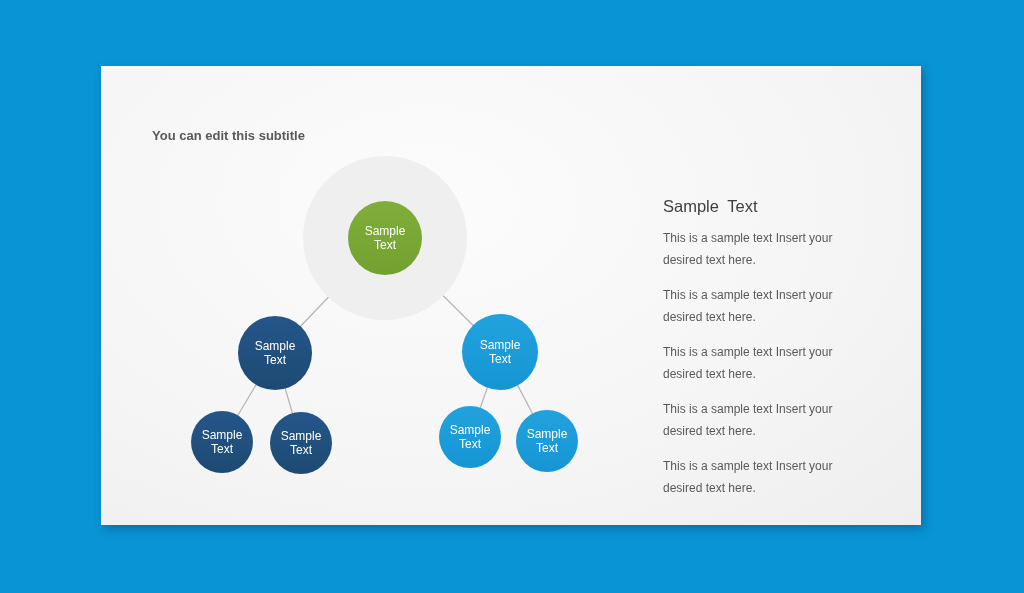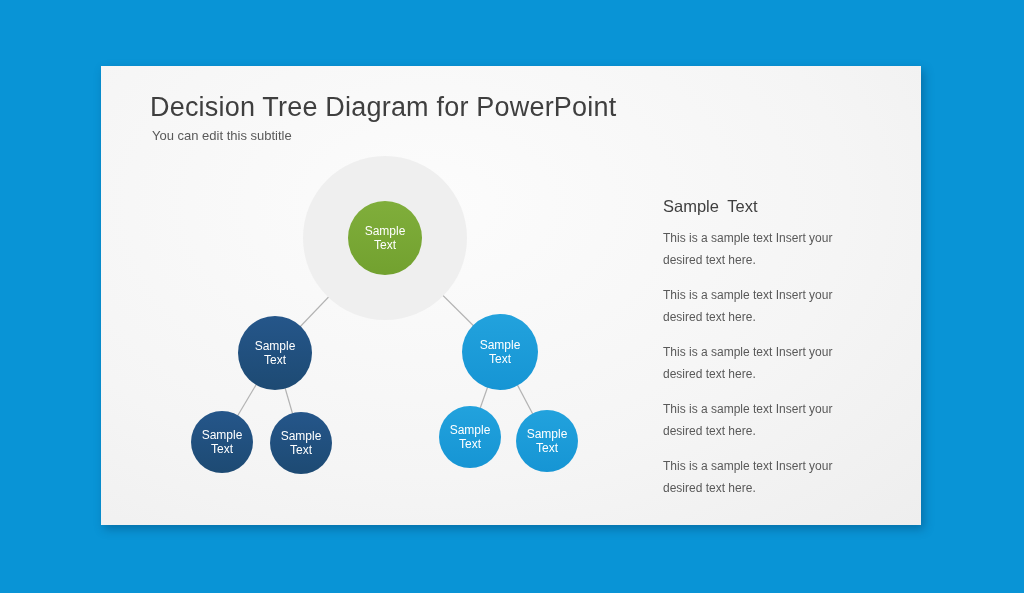--- a/index.html
+++ b/index.html
@@ -26,20 +26,21 @@
     font-weight: 400;
     color: #3F3F3F;
     letter-spacing: 0.2px;
     white-space: nowrap;
   }
   .slide-subtitle {
     position: absolute;
     left: 51px; top: 62px;
     font-size: 13px;
     color: #595959;
+    font-weight: bold;
   }
 
   .connectors {
     position: absolute;
     left: 0; top: 0;
     width: 820px; height: 459px;
   }
 
   .circle {
     position: absolute;
@@ -94,21 +95,20 @@
     color: #595959;
     margin-bottom: 13px;
     width: 178px;
   }
 </style>
 </head>
 <body>
 
 <div class="slide">
 
-  <div class="slide-title">Decision Tree Diagram for PowerPoint</div>
   <div class="slide-subtitle">You can edit this subtitle</div>
 
   <svg class="connectors" viewBox="0 0 820 459">
     <line x1="284" y1="172" x2="174" y2="287" stroke-width="1.2" stroke="#B3B3B3"></line>
     <line x1="284" y1="172" x2="399" y2="286" stroke-width="1.2" stroke="#B3B3B3"></line>
     <line x1="174" y1="287" x2="121" y2="376" stroke-width="1.2" stroke="#B3B3B3"></line>
     <line x1="174" y1="287" x2="200" y2="377" stroke-width="1.2" stroke="#B3B3B3"></line>
     <line x1="399" y1="286" x2="369" y2="371" stroke-width="1.2" stroke="#B3B3B3"></line>
     <line x1="399" y1="286" x2="446" y2="375" stroke-width="1.2" stroke="#B3B3B3"></line>
   </svg>

